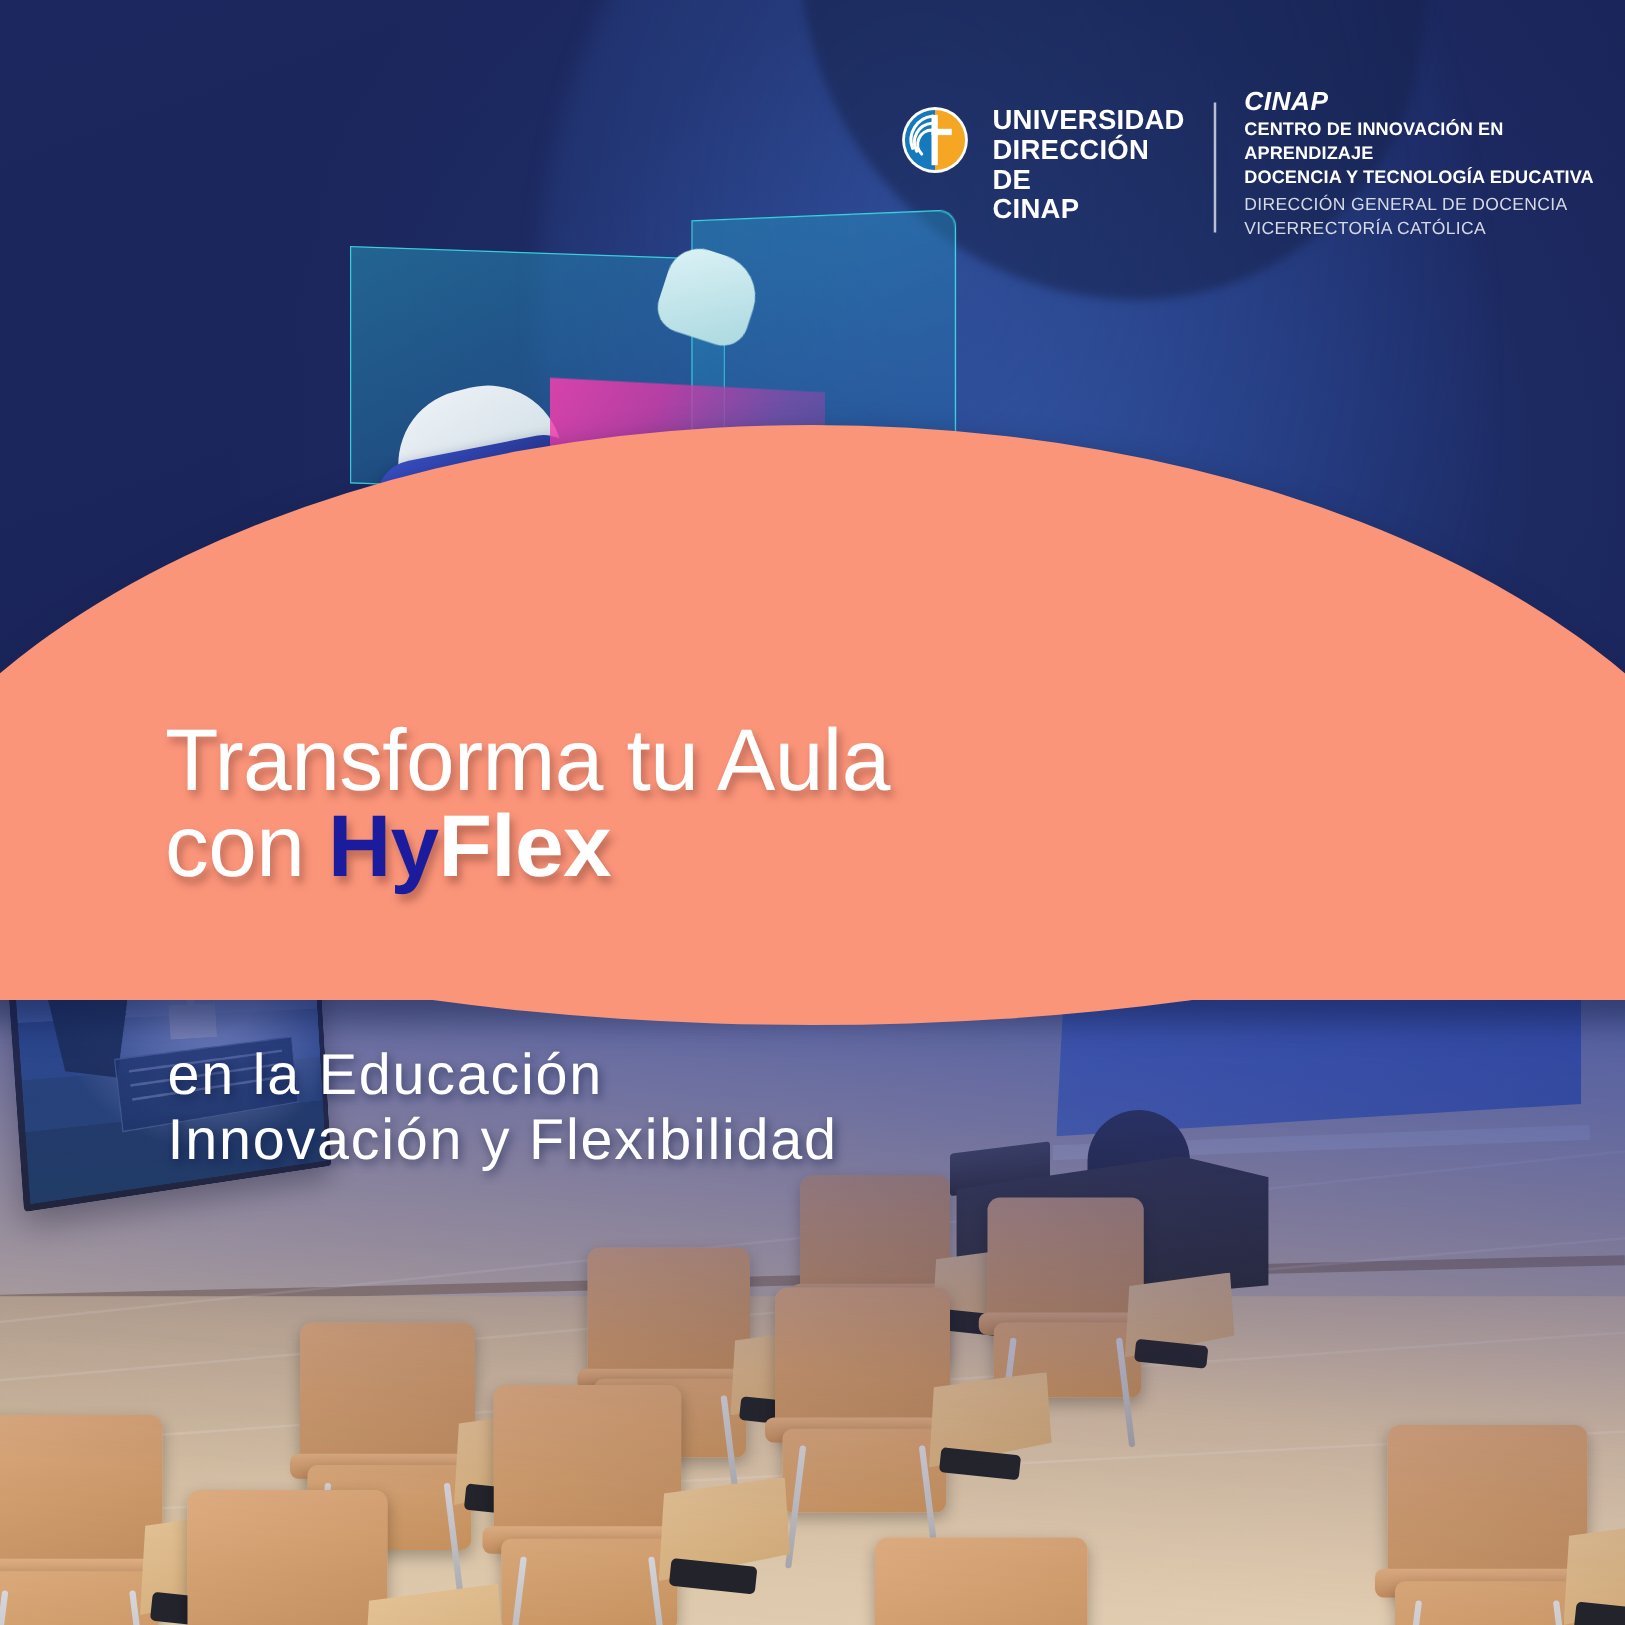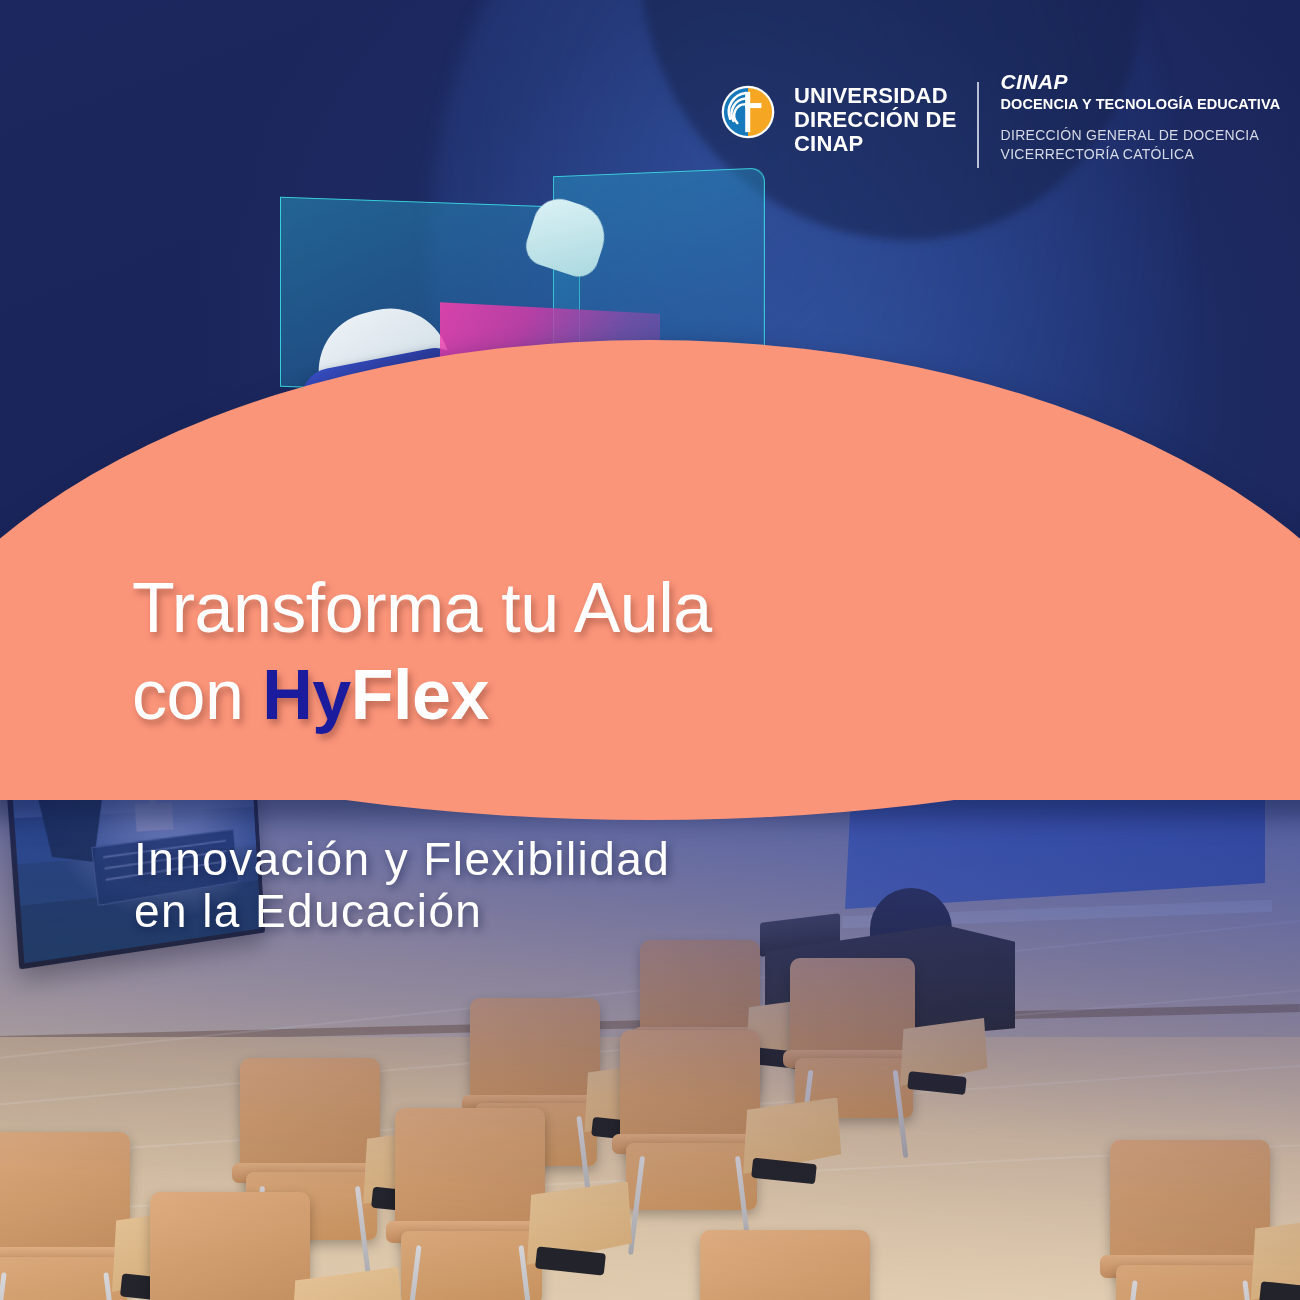--- a/index.html
+++ b/index.html
@@ -159,36 +159,36 @@
 
   
   .header{ position:absolute; left:720px; top:70px; display:flex; align-items:flex-start; gap:18px; }
   .mark{ width:56px; height:56px; flex:0 0 auto; margin-top:14px; }
   .uct-words{ color:#fff; font-weight:bold; font-size:22px; line-height:1.08; letter-spacing:.2px; margin-top:14px; }
   .divider{ width:2px; align-self:stretch; background:rgba(225,230,240,.8); margin:12px 4px 6px 2px; min-height:86px; }
   .cinap{ color:#fff; }
   .cinap .c-title{ font-size:21px; font-weight:bold; letter-spacing:.4px; line-height:1.1;font-style:italic; }
   .cinap .c-sub{ font-size:14.5px; font-weight:bold; letter-spacing:.1px; line-height:1.32; margin-top:2px; }
   .cinap .c-small{ font-size:14px; font-weight:normal; letter-spacing:.3px; line-height:1.34;
-                   color:#d6dae6; margin-top:12px; }
+                   color:#d6dae6; margin-top:2px; }
 
   
   .band-shadow{ position:absolute; left:-140px; top:348px; width:1580px; height:470px;
      background:rgba(12,22,60,.45); border-radius:50%/100% 100% 0 0; filter:blur(12px); }
   .band{ position:absolute; left:-140px; top:340px; width:1580px; height:460px;
      background:#fb957a; border-radius:50%/100% 100% 0 0; }
   .band-low{ position:absolute; left:-140px; top:560px; width:1580px; height:260px;
      background:#fb957a; border-radius:0 0 50% 50%/0 0 100% 100%; }
 
   
   .headline{ position:absolute; left:132px; top:574px; z-index:6;
      color:#fff; font-size:70px; line-height:.99; letter-spacing:-.5px;
      text-shadow:3px 5px 7px rgba(90,35,25,.38); }
   .headline .l1{ font-weight:300; }
-  .headline .l2{ font-weight:300; display:block; margin-top:18px; }
+  .headline .l2{ font-weight:300; display:block; margin-top:0; }
   .headline .hy{ font-weight:bold; color:#1b1b9e; }
   .headline .flex{ font-weight:bold; color:#ffffff; }
 
   .subtitle{ position:absolute; left:134px; top:833px; z-index:7;
      color:#fff; font-size:46px; font-weight:400; line-height:1.14; letter-spacing:1.4px;
      text-shadow:2px 3px 8px rgba(10,20,60,.55); }
 </style>
 </head>
 <body>
 
@@ -351,37 +351,38 @@
         <div>UNIVERSIDAD</div>
         <div>DIRECCIÓN DE</div>
         <div>CINAP</div>
       </div>
 
       <div class="divider"></div>
 
       <div class="cinap">
         <div class="c-title">CINAP</div>
         <div class="c-sub">
+          <div>CENTRO DE INNOVACIÓN EN APRENDIZAJE</div>
           <div>DOCENCIA Y TECNOLOGÍA EDUCATIVA</div>
         </div>
         <div class="c-small">
           <div>DIRECCIÓN GENERAL DE DOCENCIA</div>
           <div>VICERRECTORÍA CATÓLICA</div>
         </div>
       </div>
     </div>
   </div>
 
   <div class="band-shadow"></div>
   <div class="band"></div>
   <div class="band-low"></div>
 
   <div class="headline">
     <span class="l1">Transforma tu Aula</span>
     <span class="l2"><span>con </span><span class="hy">Hy</span><span class="flex">Flex</span></span>
   </div>
 
   <div class="subtitle">
+    <div>en la Educación</div>
     <div>Innovación y Flexibilidad</div>
-    <div>en la Educación</div>
   </div>
 
 </div>
 
 </body></html>

